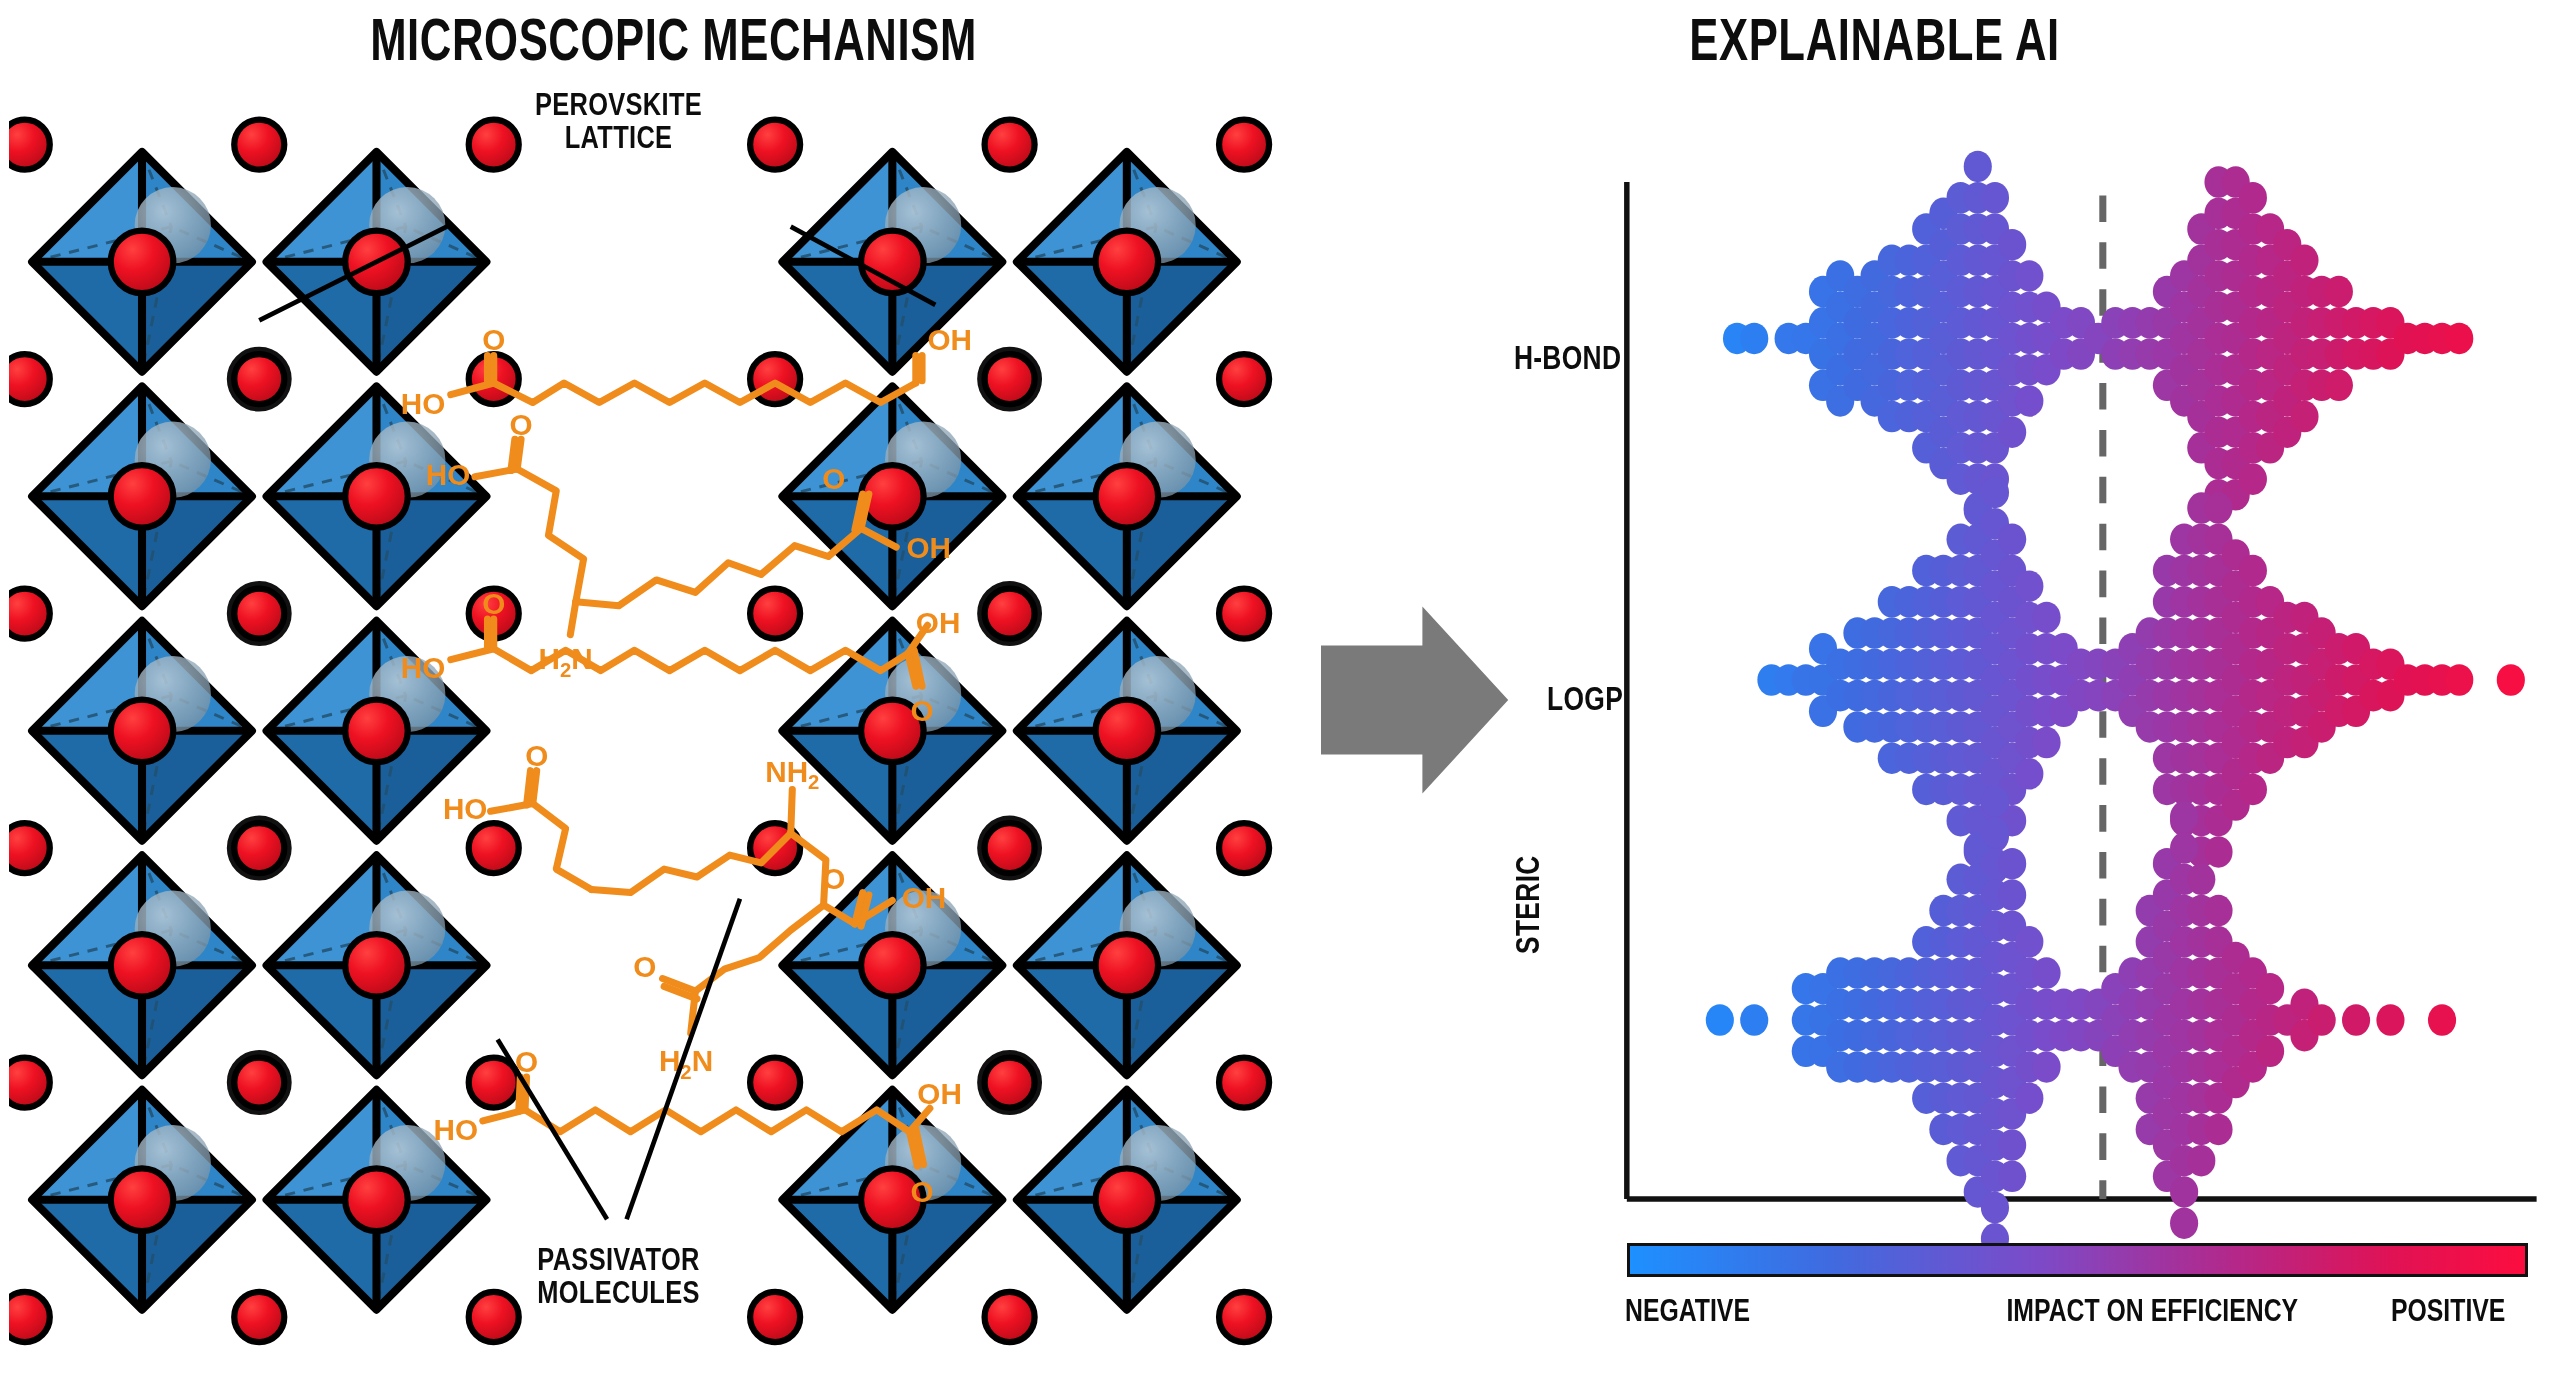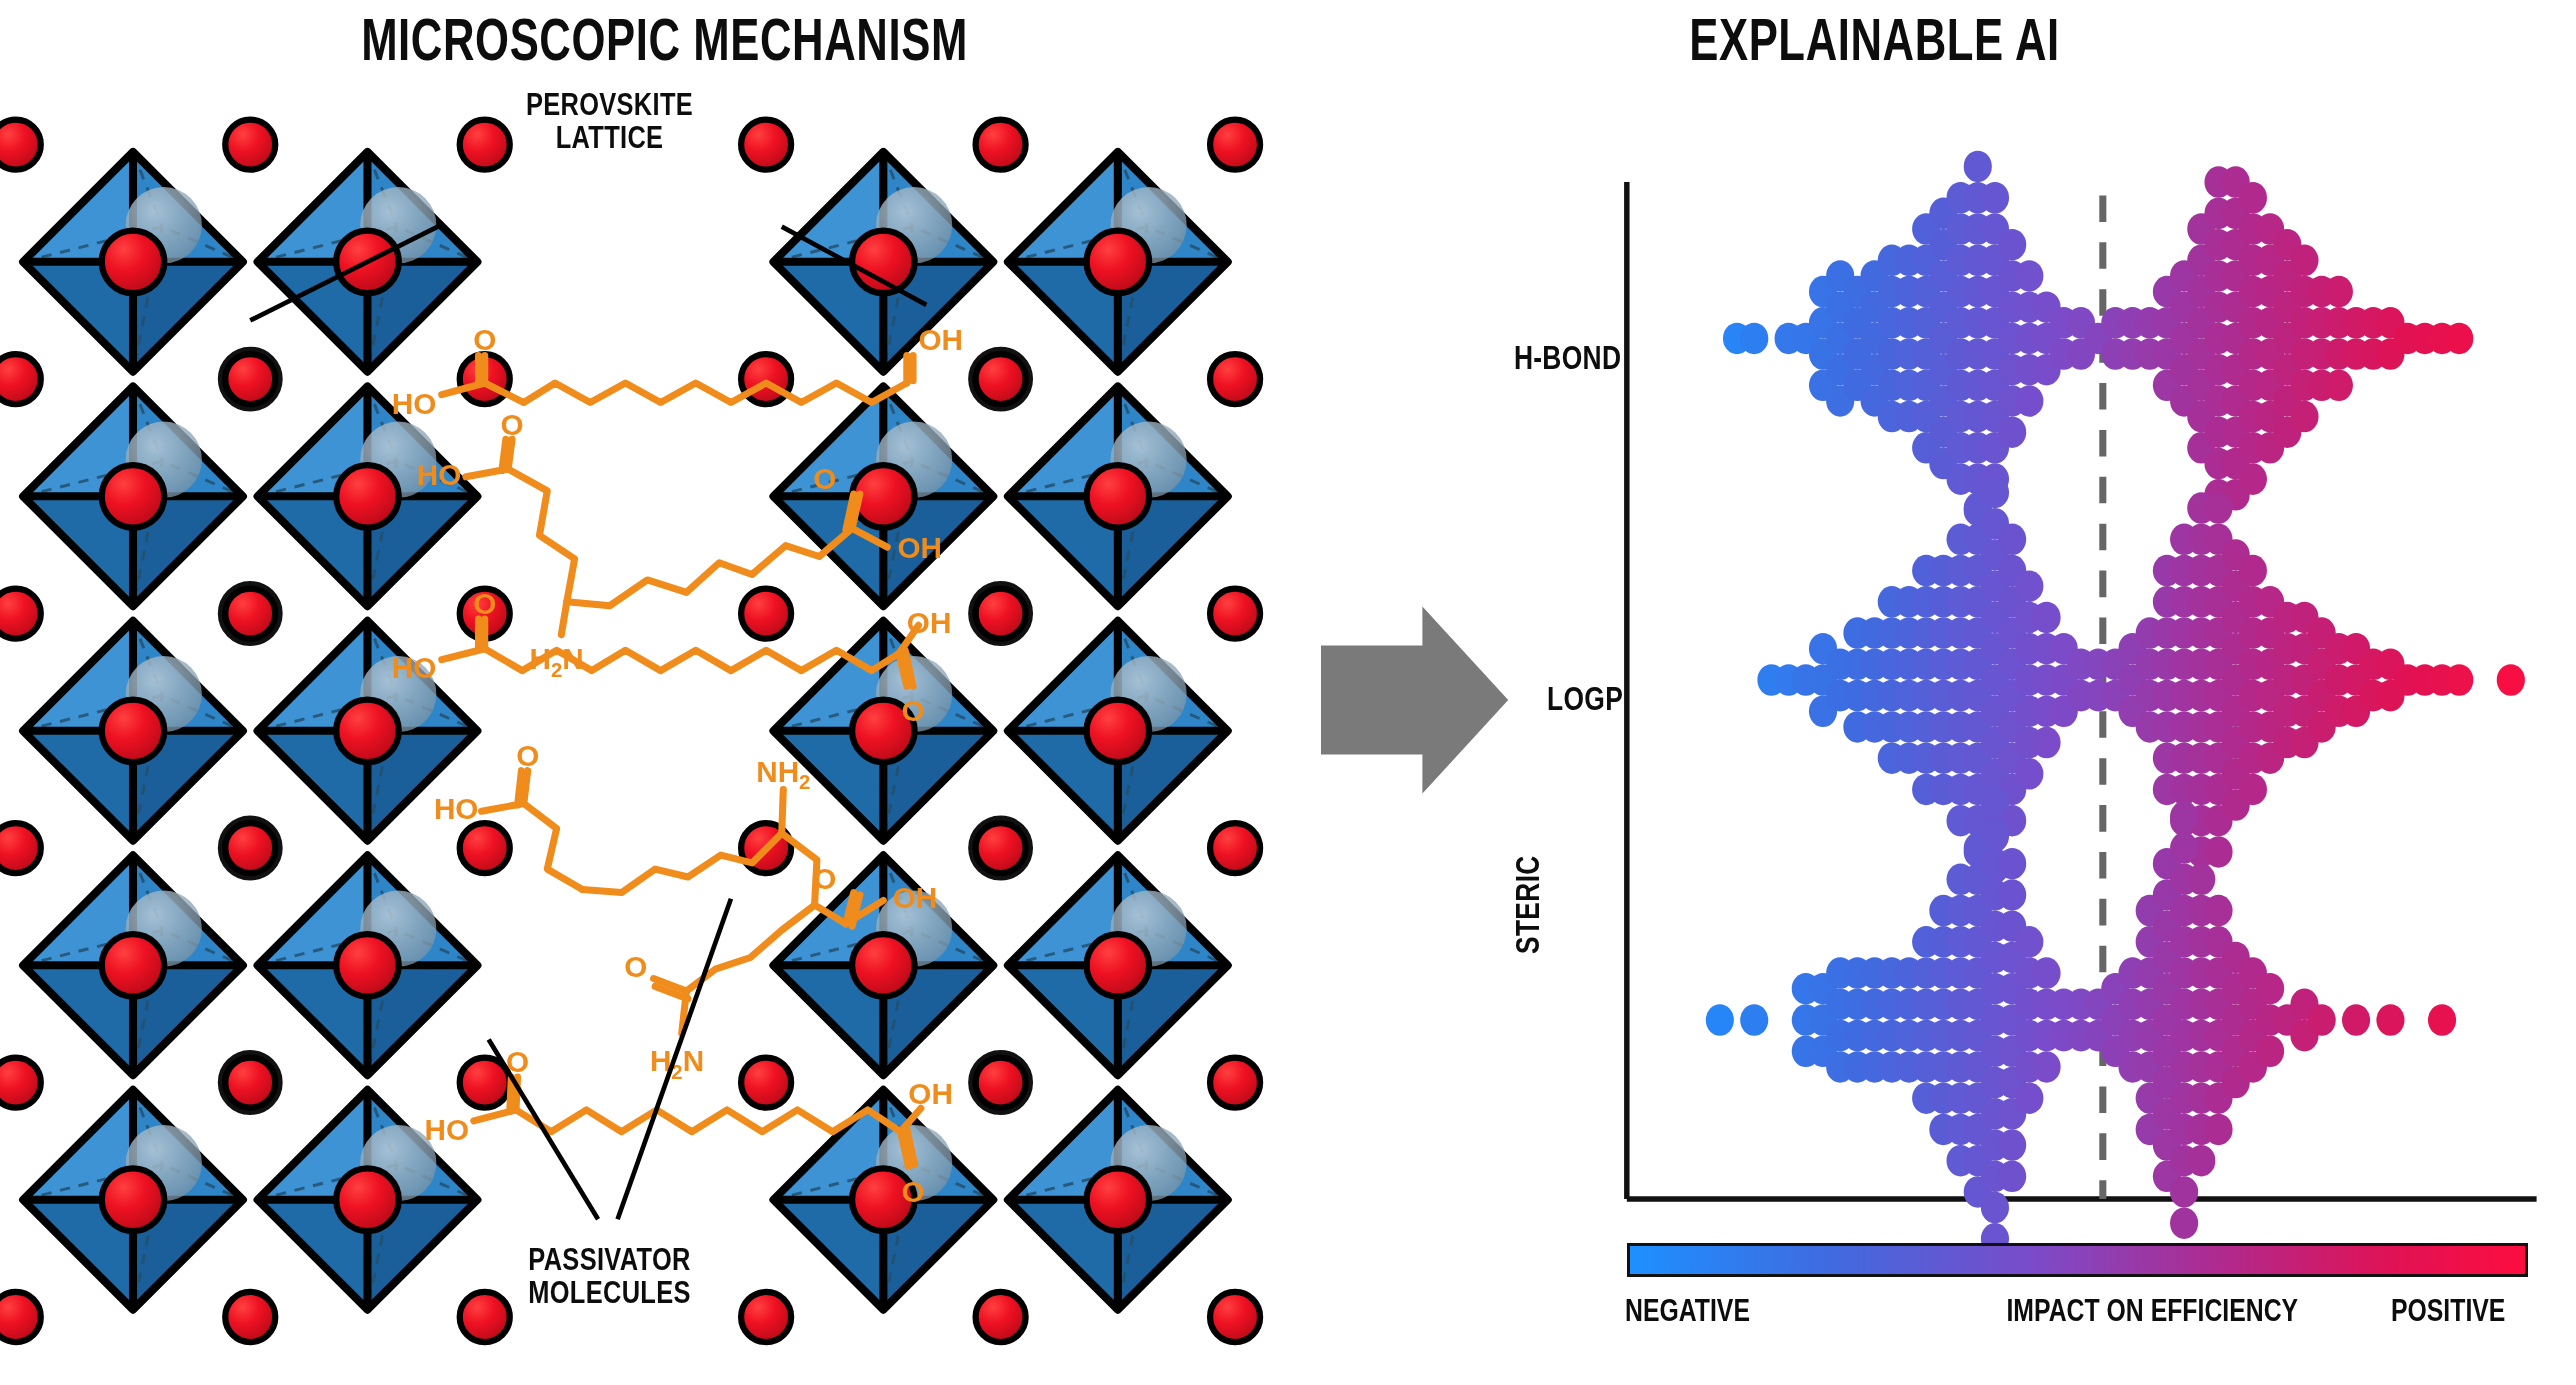--- a/index.html
+++ b/index.html
@@ -1,20 +1,20 @@
 <!DOCTYPE html>
 <html style="font-size:12.5px"><head>
 <meta charset="utf-8">
 <style>
   html,body{margin:0;padding:0;background:#ffffff;}
   body{width:2576px;height:1385px;position:relative;overflow:hidden;
        font-family:"Liberation Sans",sans-serif;}
 
   .panel{position:absolute;top:0;height:1385px;}
-  #left-panel{left:0;width:1329px;}
+  #left-panel{left:9px;width:1329px;}
   #right-panel{left:1251px;width:1247px;}
 
   .ptitle{
     position:absolute;top:6.3px;width:100%;text-align:center;
     font-family:"Liberation Sans",sans-serif;
     font-weight:bold;color:#0d0d0d;
     font-size:59px;letter-spacing:0.8px;
     transform:scaleX(0.74);transform-origin:center top;
     white-space:nowrap;
   }

